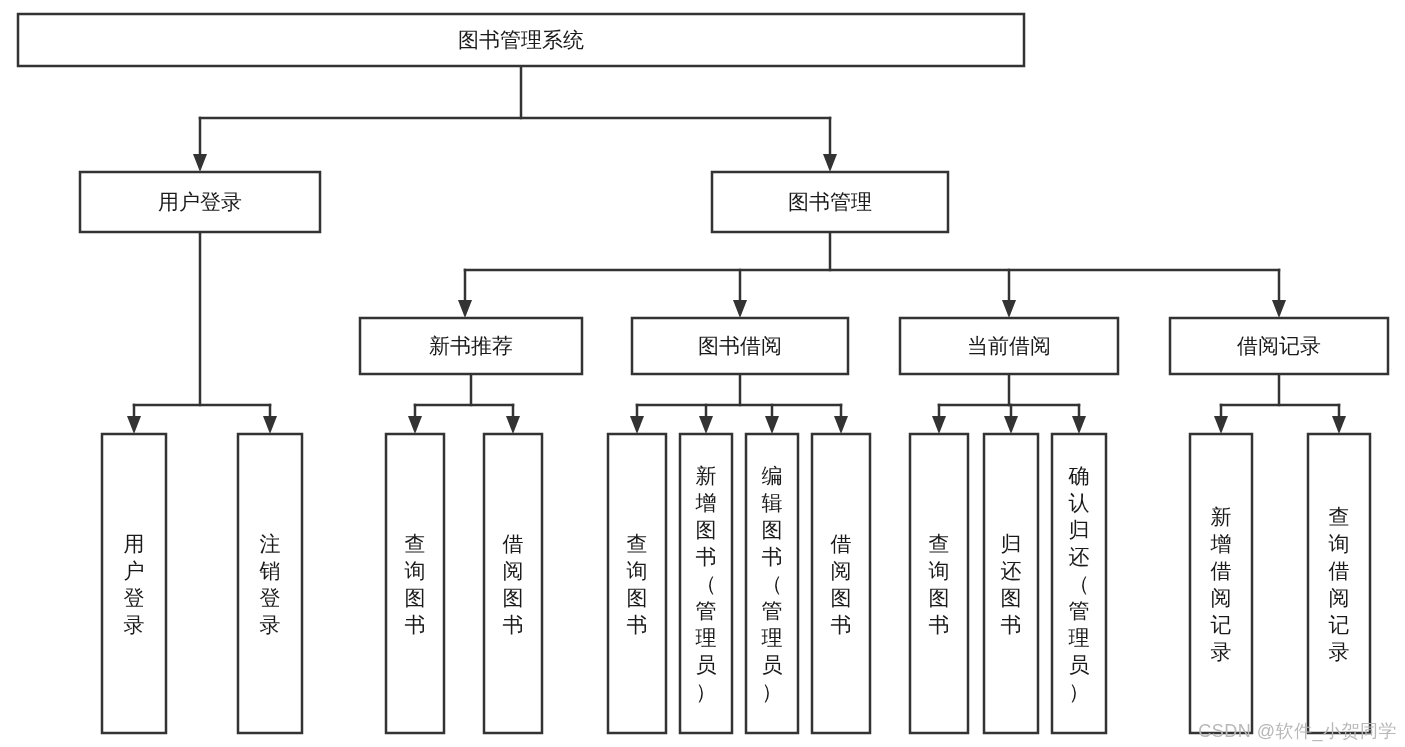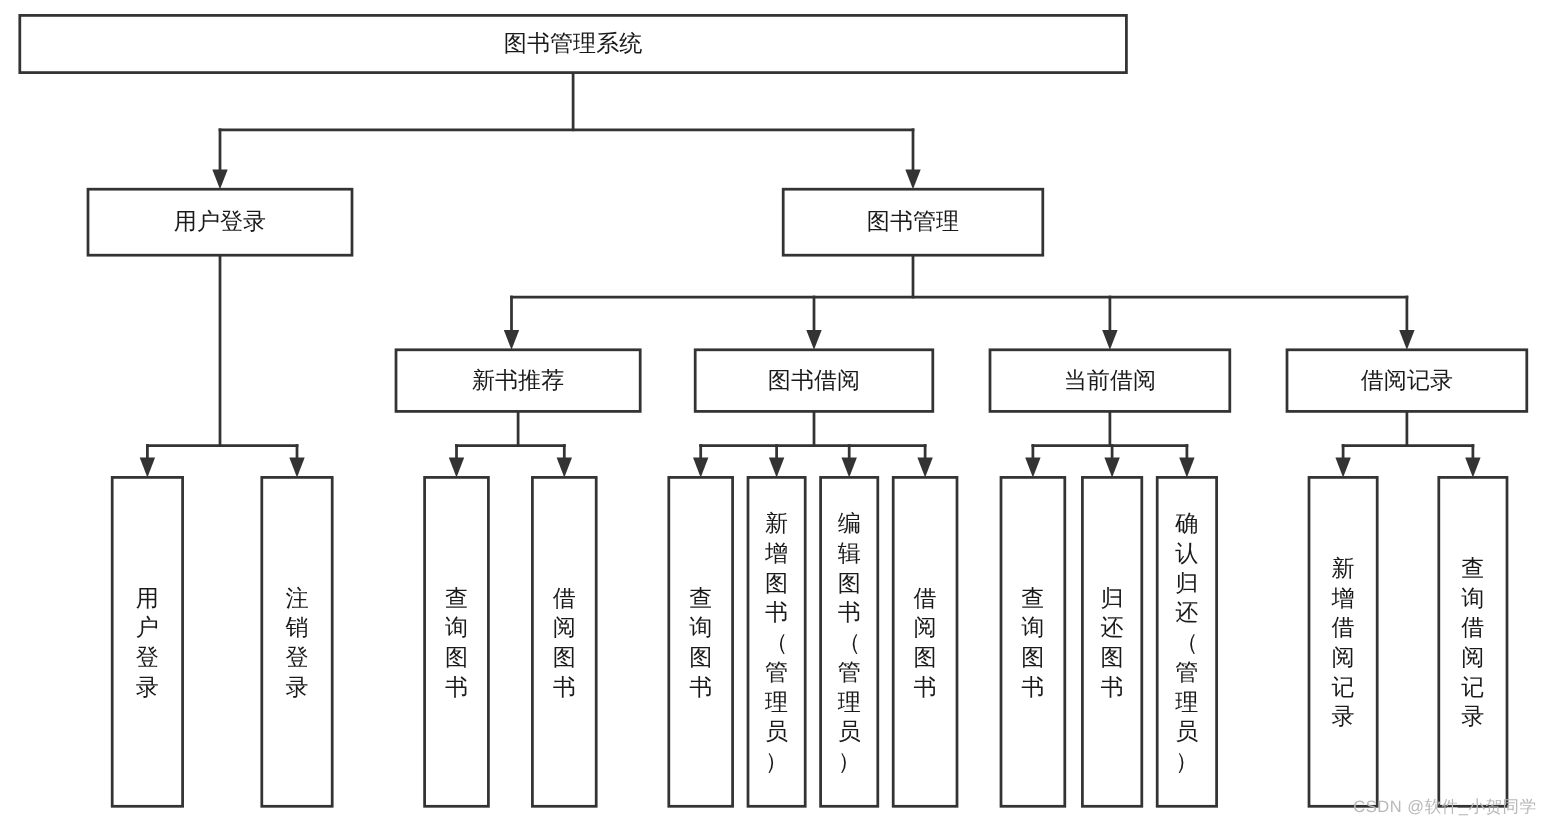--- a/index.html
+++ b/index.html
@@ -55,21 +55,21 @@
     fill: #1a1a1a;
     font-family: "Liberation Sans", "DejaVu Sans", sans-serif;
     font-size: 21px;
     text-anchor: middle;
   }
   .watermark-text {
     position: absolute;
     right: 8px;
     bottom: 4px;
     font-family: "Liberation Sans", "DejaVu Sans", sans-serif;
-    font-size: 15px;
+    font-size: 18px;
     color: #b8b8b8;
     white-space: nowrap;
     letter-spacing: 0.5px;
     user-select: none;
   }
 </style>
 </head>
 <body>
 
 <div id="diagram-root">

